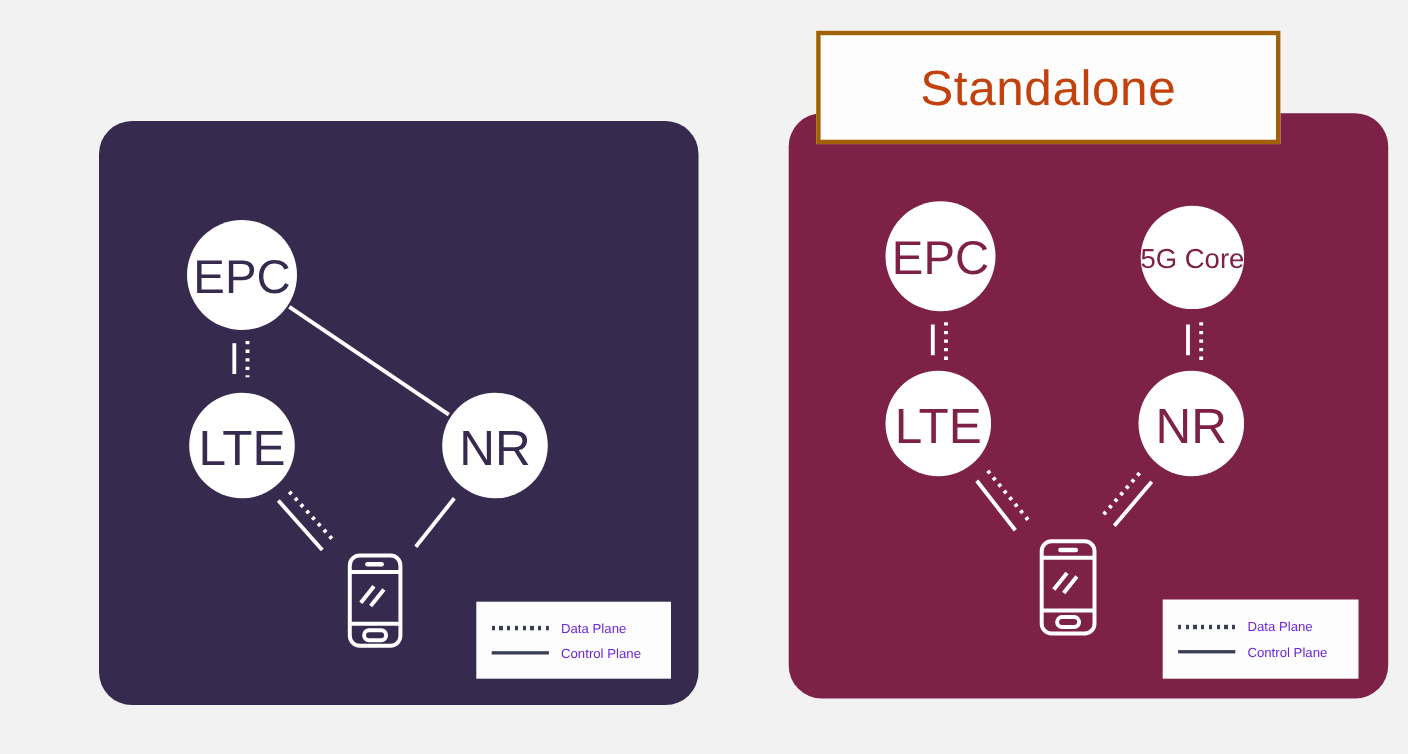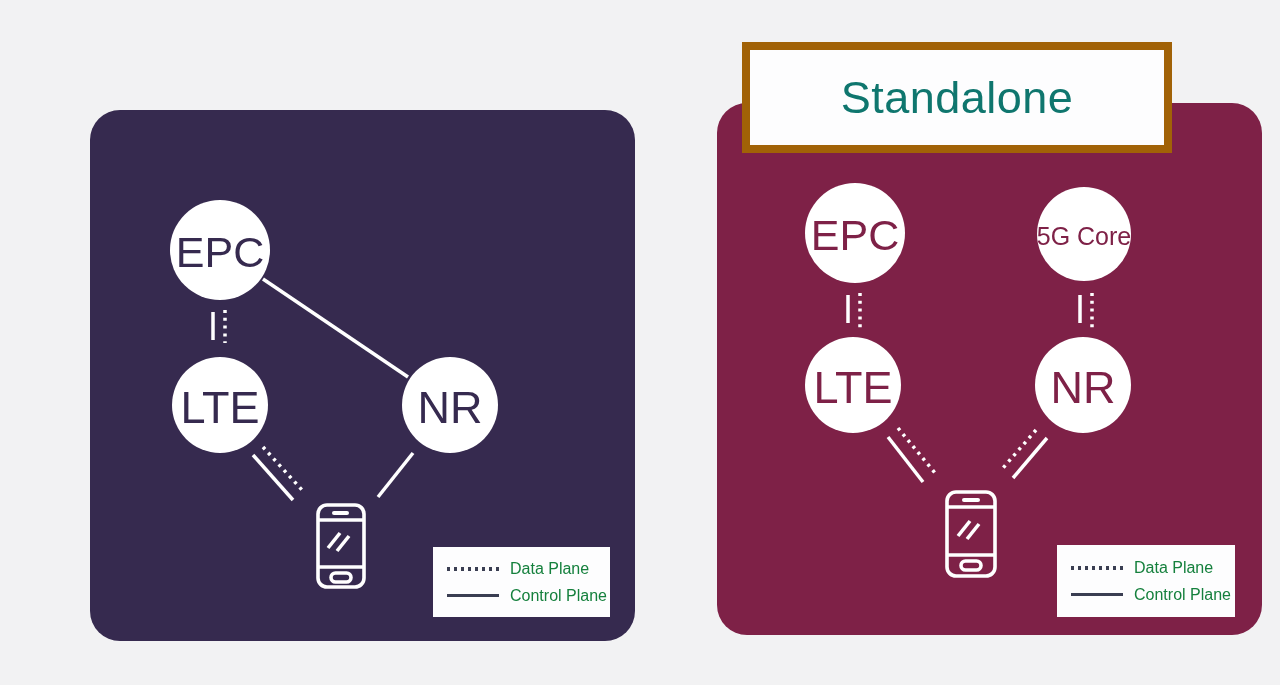--- a/index.html
+++ b/index.html
@@ -27,22 +27,22 @@
     display: flex; align-items: center; justify-content: center;
     font-size: 45px;
     letter-spacing: 0.5px;
     z-index: 5;
   }
   .title-box.nsa-title {
     left: 122px; top: 62px; width: 414px; height: 95px;
     border: 2px solid #362a4f; color: #362a4f;
   }
   .title-box.sa-title {
-    left: 742px; top: 42px; width: 414px; height: 95px;
-    border: 8px solid #a16207; color: #0f766e;
+    left: 742px; top: 28px; width: 414px; height: 95px;
+    border: 4px solid #a16207; color: #c2410c;
   }
 
   .node-label { fill: #362a4f; font-family: "Liberation Sans", sans-serif; }
   .sa .node-label { fill: #7e2147; }
   .lbl-big { font-size: 45px; }
   .lbl-epc { font-size: 43px; }
   .lbl-small { font-size: 25px; }
 
   .legend {
     position: absolute;
@@ -50,21 +50,21 @@
     display: flex; flex-direction: column; justify-content: center;
     gap: 9px;
     padding: 0 14px;
     box-sizing: border-box;
     z-index: 4;
   }
   .panel.nsa .legend { left: 343px; top: 437px; width: 177px; height: 70px; }
   .panel.sa  .legend { left: 340px; top: 442px; width: 178px; height: 72px; }
   .legend-row { display: flex; align-items: center; gap: 11px; }
   .legend-row .label {
-    font-size: 16px; color: #15803d; white-space: nowrap;
+    font-size: 12px; color: #6d28d9; white-space: nowrap;
   }
   .swatch { display: inline-block; width: 52px; flex: 0 0 52px; }
   .swatch.dotted {
     height: 4px;
     background: repeating-linear-gradient(90deg, #3a3e52 0 3px, transparent 3px 7px);
   }
   .swatch.solid { height: 3px; background: #3a3e52; }
 
   .conn { stroke: #ffffff; fill: none; stroke-width: 3.5; }
   .conn.dotted { stroke-dasharray: 3 4.8; }

